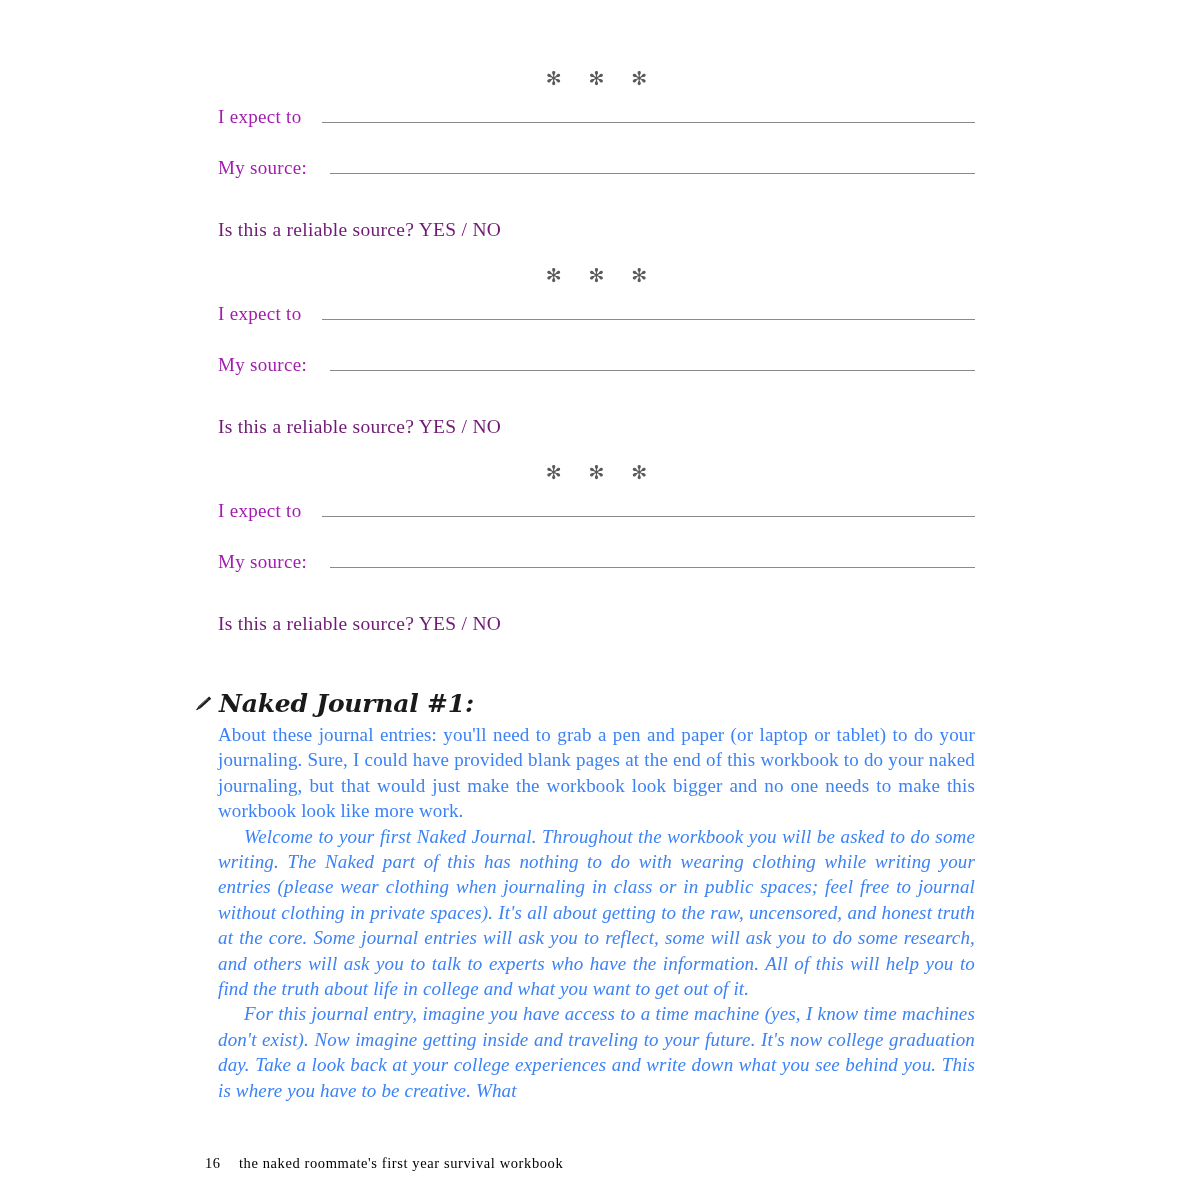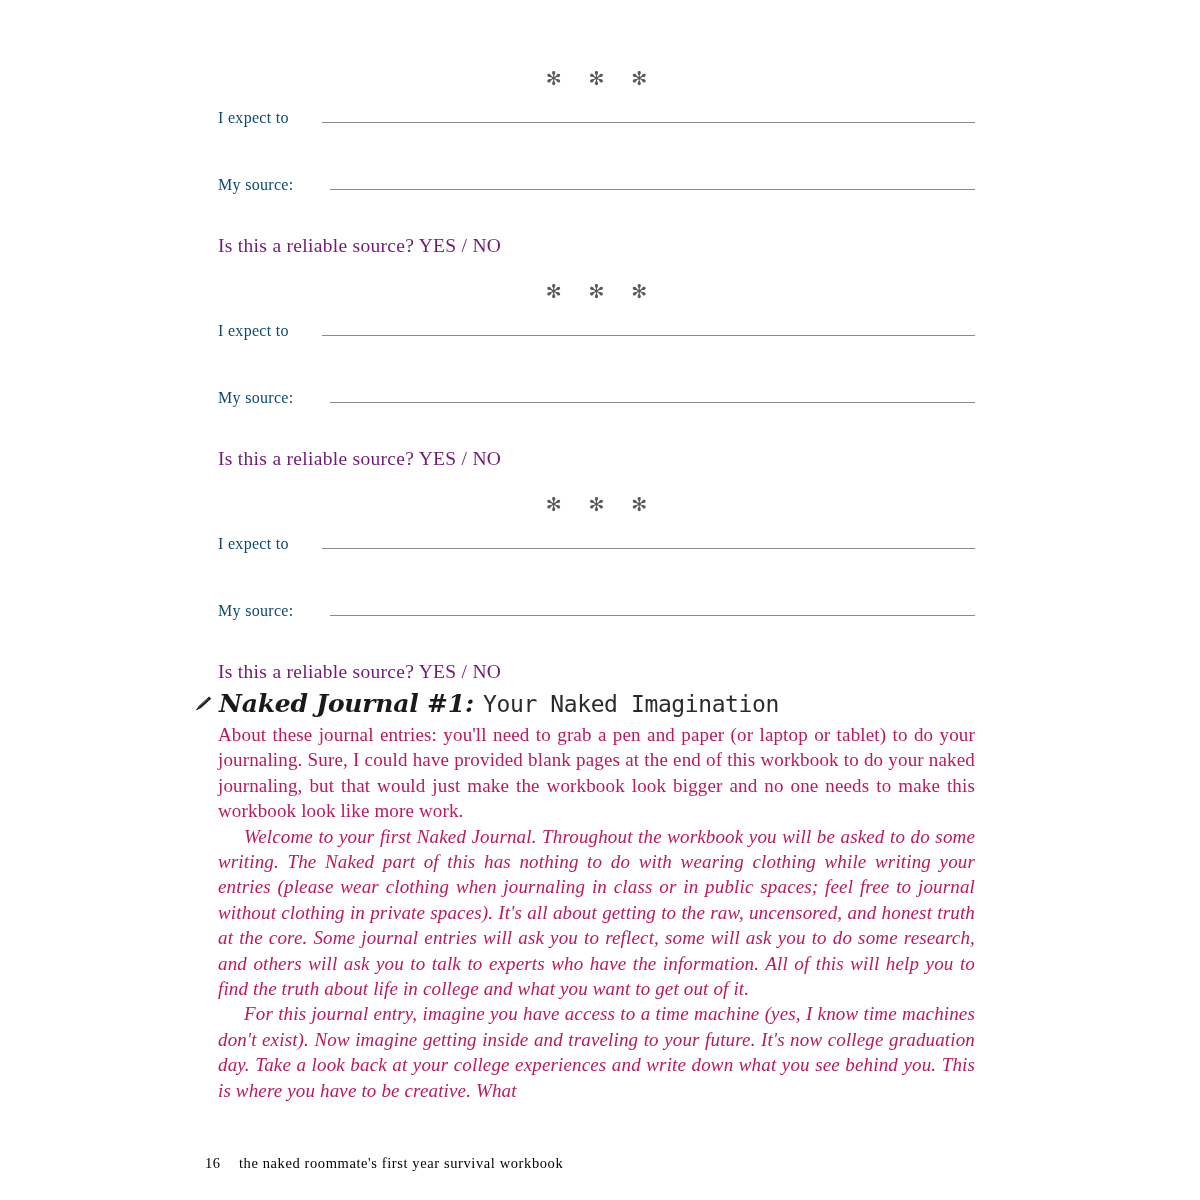--- a/index.html
+++ b/index.html
@@ -47,27 +47,27 @@
   .form-block {
     padding-top: 4px;
   }
 
   .form-row {
     display: flex;
     align-items: baseline;
     height: 39px;
   }
   .form-row.row-expect { margin-top: 8px; }
-  .form-row.row-source { margin-top: 28px; }
+  .form-row.row-source { margin-top: 12px; }
 
   .form-label {
-    font-size: 16px;
+    font-size: 19px;
     line-height: 22px;
     white-space: nowrap;
-    color: #0c4a6e;
+    color: #a21caf;
     letter-spacing: 0.3px;
   }
   .form-label.lbl-expect { width: 104px; }
   .form-label.lbl-source { width: 112px; }
 
   .fill-rule {
     flex: 1 1 auto;
     border-bottom: 1.6px solid #8a8a8a;
     height: 16px;
     margin-left: 0px;
@@ -131,21 +131,21 @@
     padding-left: 27px;
     width: 757px;
   }
 
   .journal-body p {
     margin: 0;
     font-size: 19px;
     line-height: 25.4px;
     text-align: justify;
     text-justify: inter-word;
-    color: #be185d;
+    color: #3b82f6;
     letter-spacing: 0.15px;
   }
   .journal-body p.indented {
     text-indent: 26px;
     font-style: italic;
   }
 
   
   .footer {
     position: absolute;
@@ -218,21 +218,20 @@
           <g transform="rotate(48 12 12)">
             <rect x="10.6" y="2.4" width="3.0" height="3.0" fill="#1a1a1a"></rect>
             <rect x="10.6" y="5.4" width="3.0" height="11.2" fill="#1a1a1a"></rect>
             <rect x="10.6" y="5.4" width="1.1" height="11.2" fill="#6d6d6d"></rect>
             <polygon points="10.6,16.6 13.6,16.6 12.1,21.4" fill="#1a1a1a"></polygon>
             <polygon points="11.55,19.6 12.65,19.6 12.1,21.4" fill="#000000"></polygon>
           </g>
         </svg>
       </span>
       <span class="heading-bold">Naked Journal #1:</span>
-      <span class="heading-regular">Your Naked Imagination</span>
     </div>
 
     <div class="journal-body">
       <p>About these journal entries: you'll need to grab a pen and paper (or laptop or tablet) to do your journaling. Sure, I could have provided blank pages at the end of this workbook to do your naked journaling, but that would just make the workbook look bigger and no one needs to make this workbook look like more work.</p>
       <p class="indented">Welcome to your first Naked Journal. Throughout the workbook you will be asked to do some writing. The Naked part of this has nothing to do with wearing clothing while writing your entries (please wear clothing when journaling in class or in public spaces; feel free to journal without clothing in private spaces). It's all about getting to the raw, uncensored, and honest truth at the core. Some journal entries will ask you to reflect, some will ask you to do some research, and others will ask you to talk to experts who have the information. All of this will help you to find the truth about life in college and what you want to get out of it.</p>
       <p class="indented">For this journal entry, imagine you have access to a time machine (yes, I know time machines don't exist). Now imagine getting inside and traveling to your future. It's now college graduation day. Take a look back at your college experiences and write down what you see behind you. This is where you have to be creative. What</p>
     </div>
 
   </div>
 

